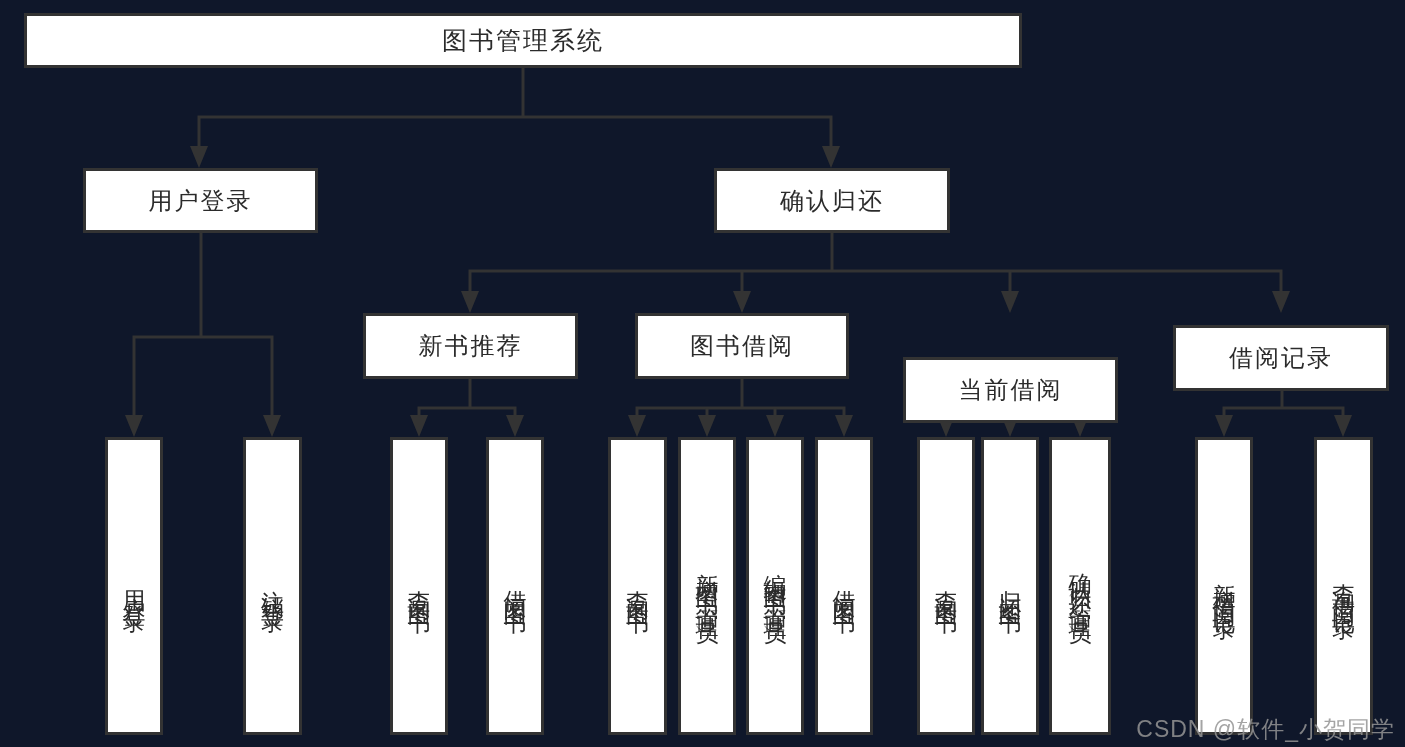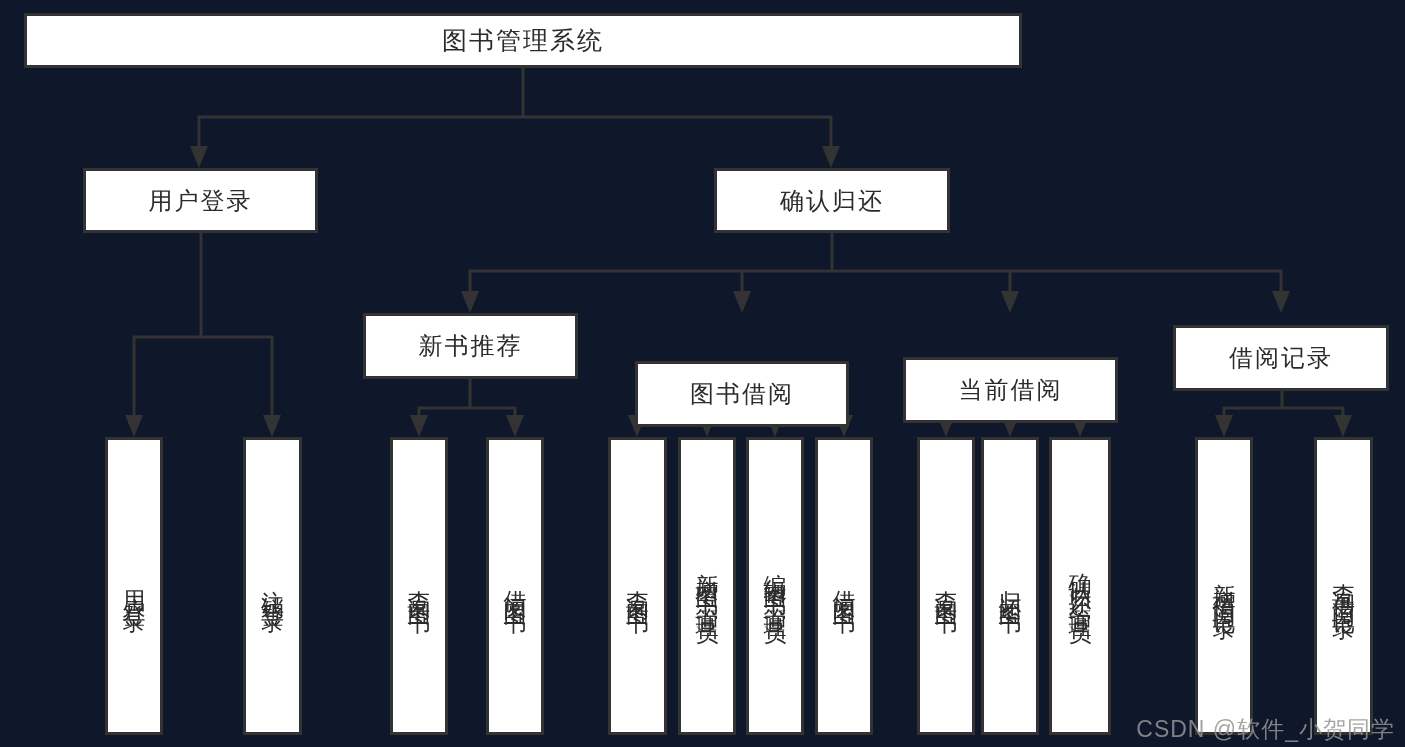--- a/index.html
+++ b/index.html
@@ -121,21 +121,21 @@
   <div class="node node-h" style="left:83px; top:168px; width:235px; height:65px;">
     <span>用户登录</span>
   </div>
   <div class="node node-h" style="left:714px; top:168px; width:236px; height:65px;">
     <span>确认归还</span>
   </div>
 
   <div class="node node-h" style="left:363px; top:313px; width:215px; height:66px;">
     <span>新书推荐</span>
   </div>
-  <div class="node node-h" style="left:635px; top:313px; width:214px; height:66px;margin-top:48px;">
+  <div class="node node-h" style="left:635px; top:313px; width:214px; height:66px;">
     <span>图书借阅</span>
   </div>
   <div class="node node-h" style="left:903px; top:313px; width:215px; height:66px;margin-top:44px;">
     <span>当前借阅</span>
   </div>
   <div class="node node-h" style="left:1173px; top:313px; width:216px; height:66px;margin-top:12px;">
     <span>借阅记录</span>
   </div>
 
   <div class="node node-v" style="left:105px; top:437px; width:58px; height:298px;">

